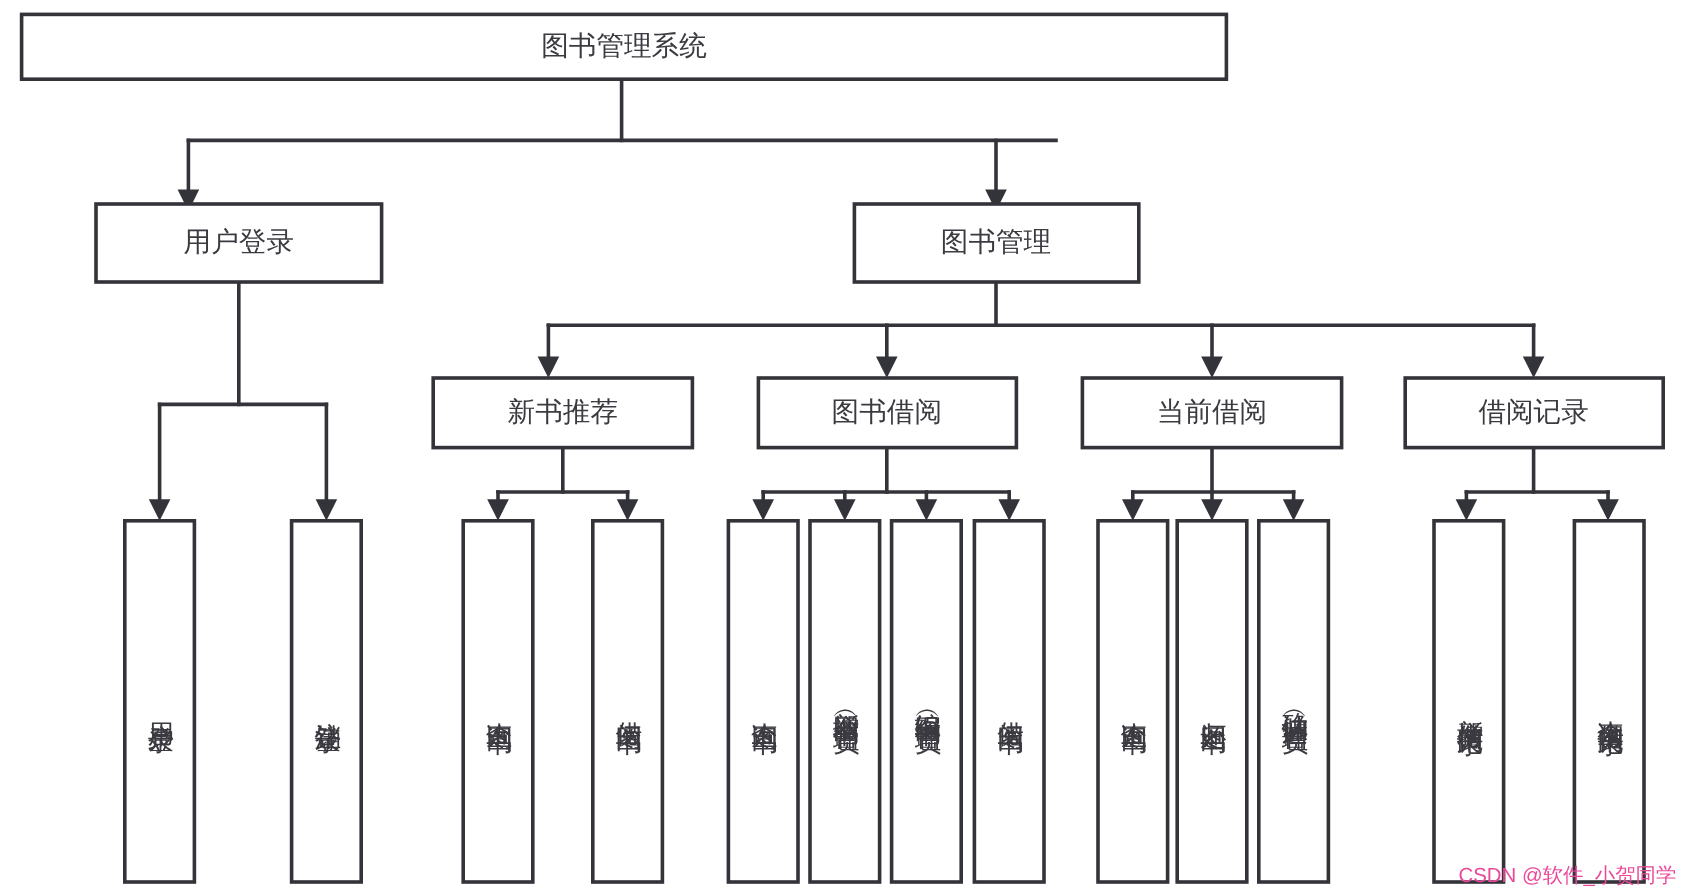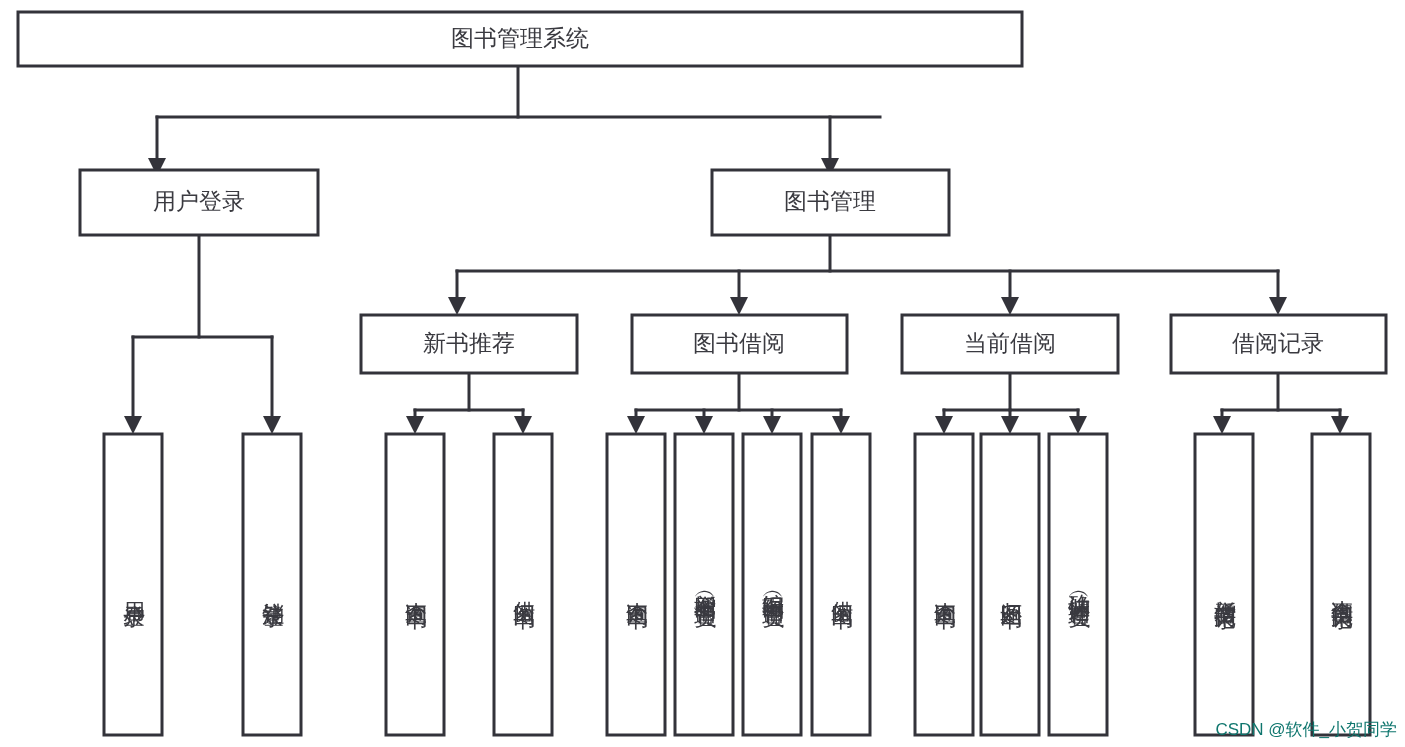--- a/index.html
+++ b/index.html
@@ -51,21 +51,21 @@
   }
   .arrow-head {
     fill: #33333a;
   }
   .watermark {
     position: absolute;
     right: 8px;
     bottom: 6px;
     font-family: "Liberation Sans", "DejaVu Sans", sans-serif;
     font-size: 17px;
-    color: #0f766e;
+    color: #ec4899;
     white-space: nowrap;
     user-select: none;
   }
 </style>
 </head>
 <body>
 
 <div id="diagram-root">
 
   <svg class="flow" viewBox="0 0 1405 747" xmlns="http://www.w3.org/2000/svg">

